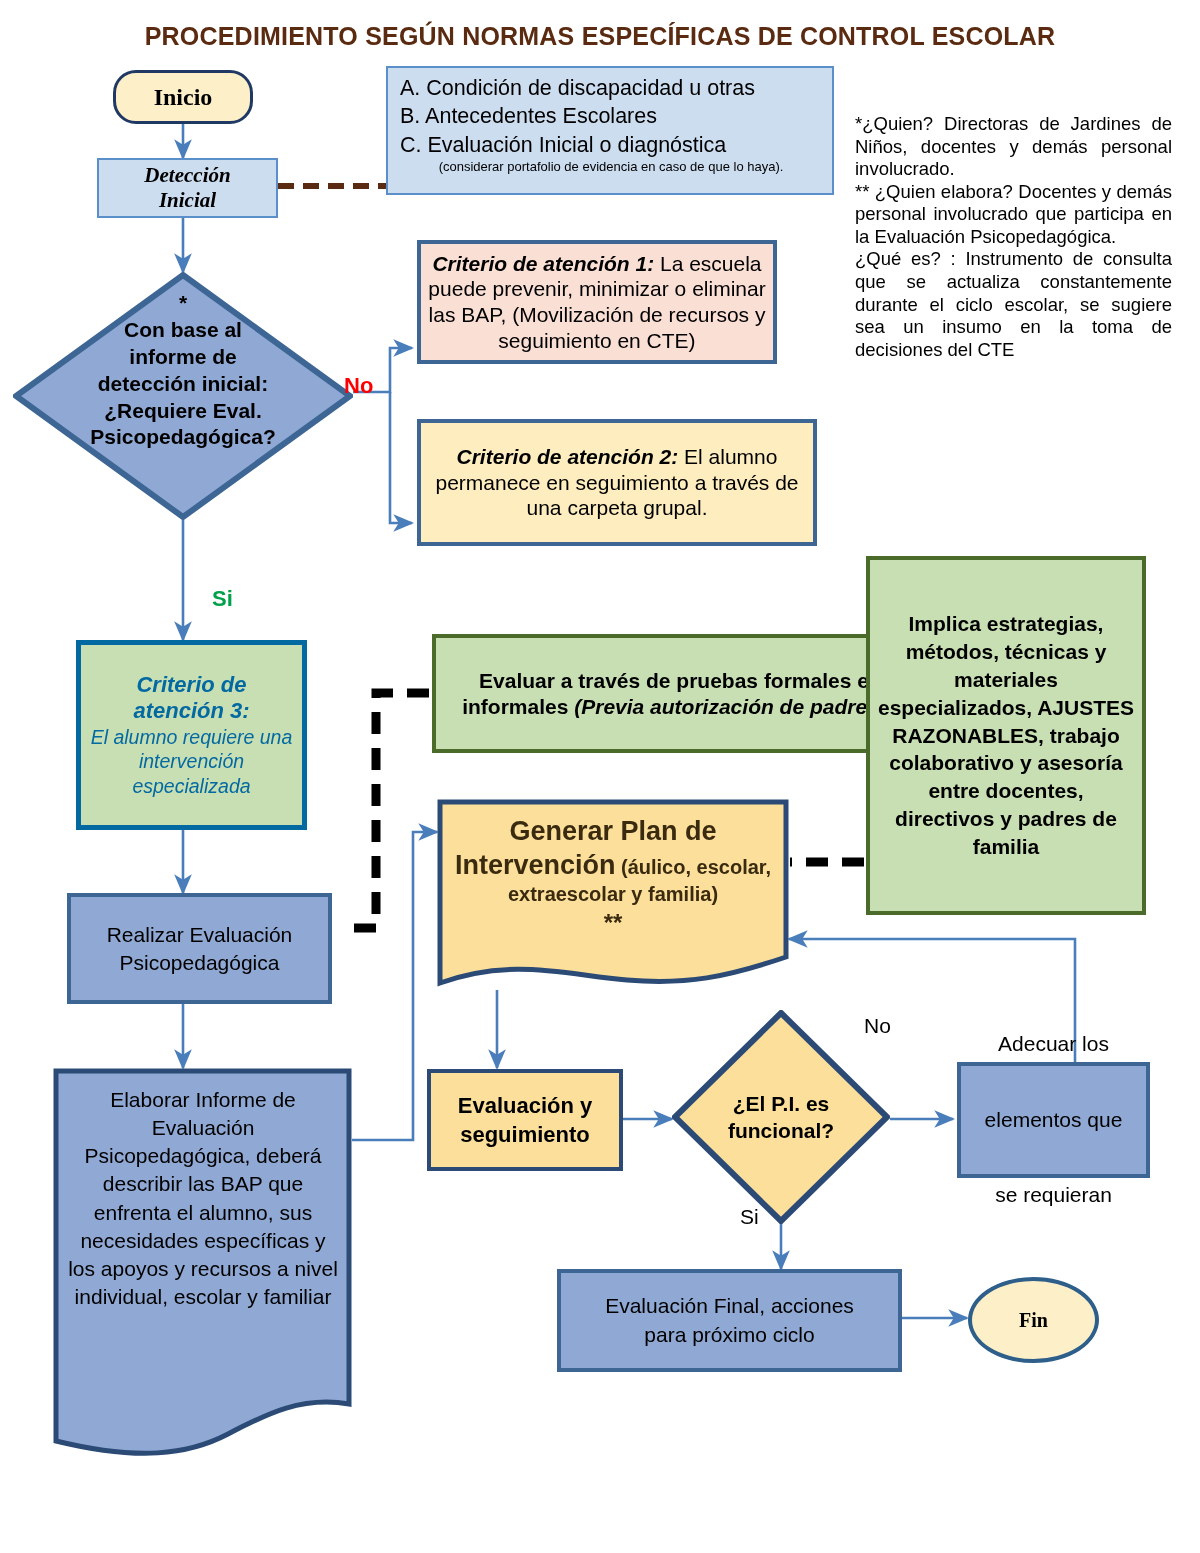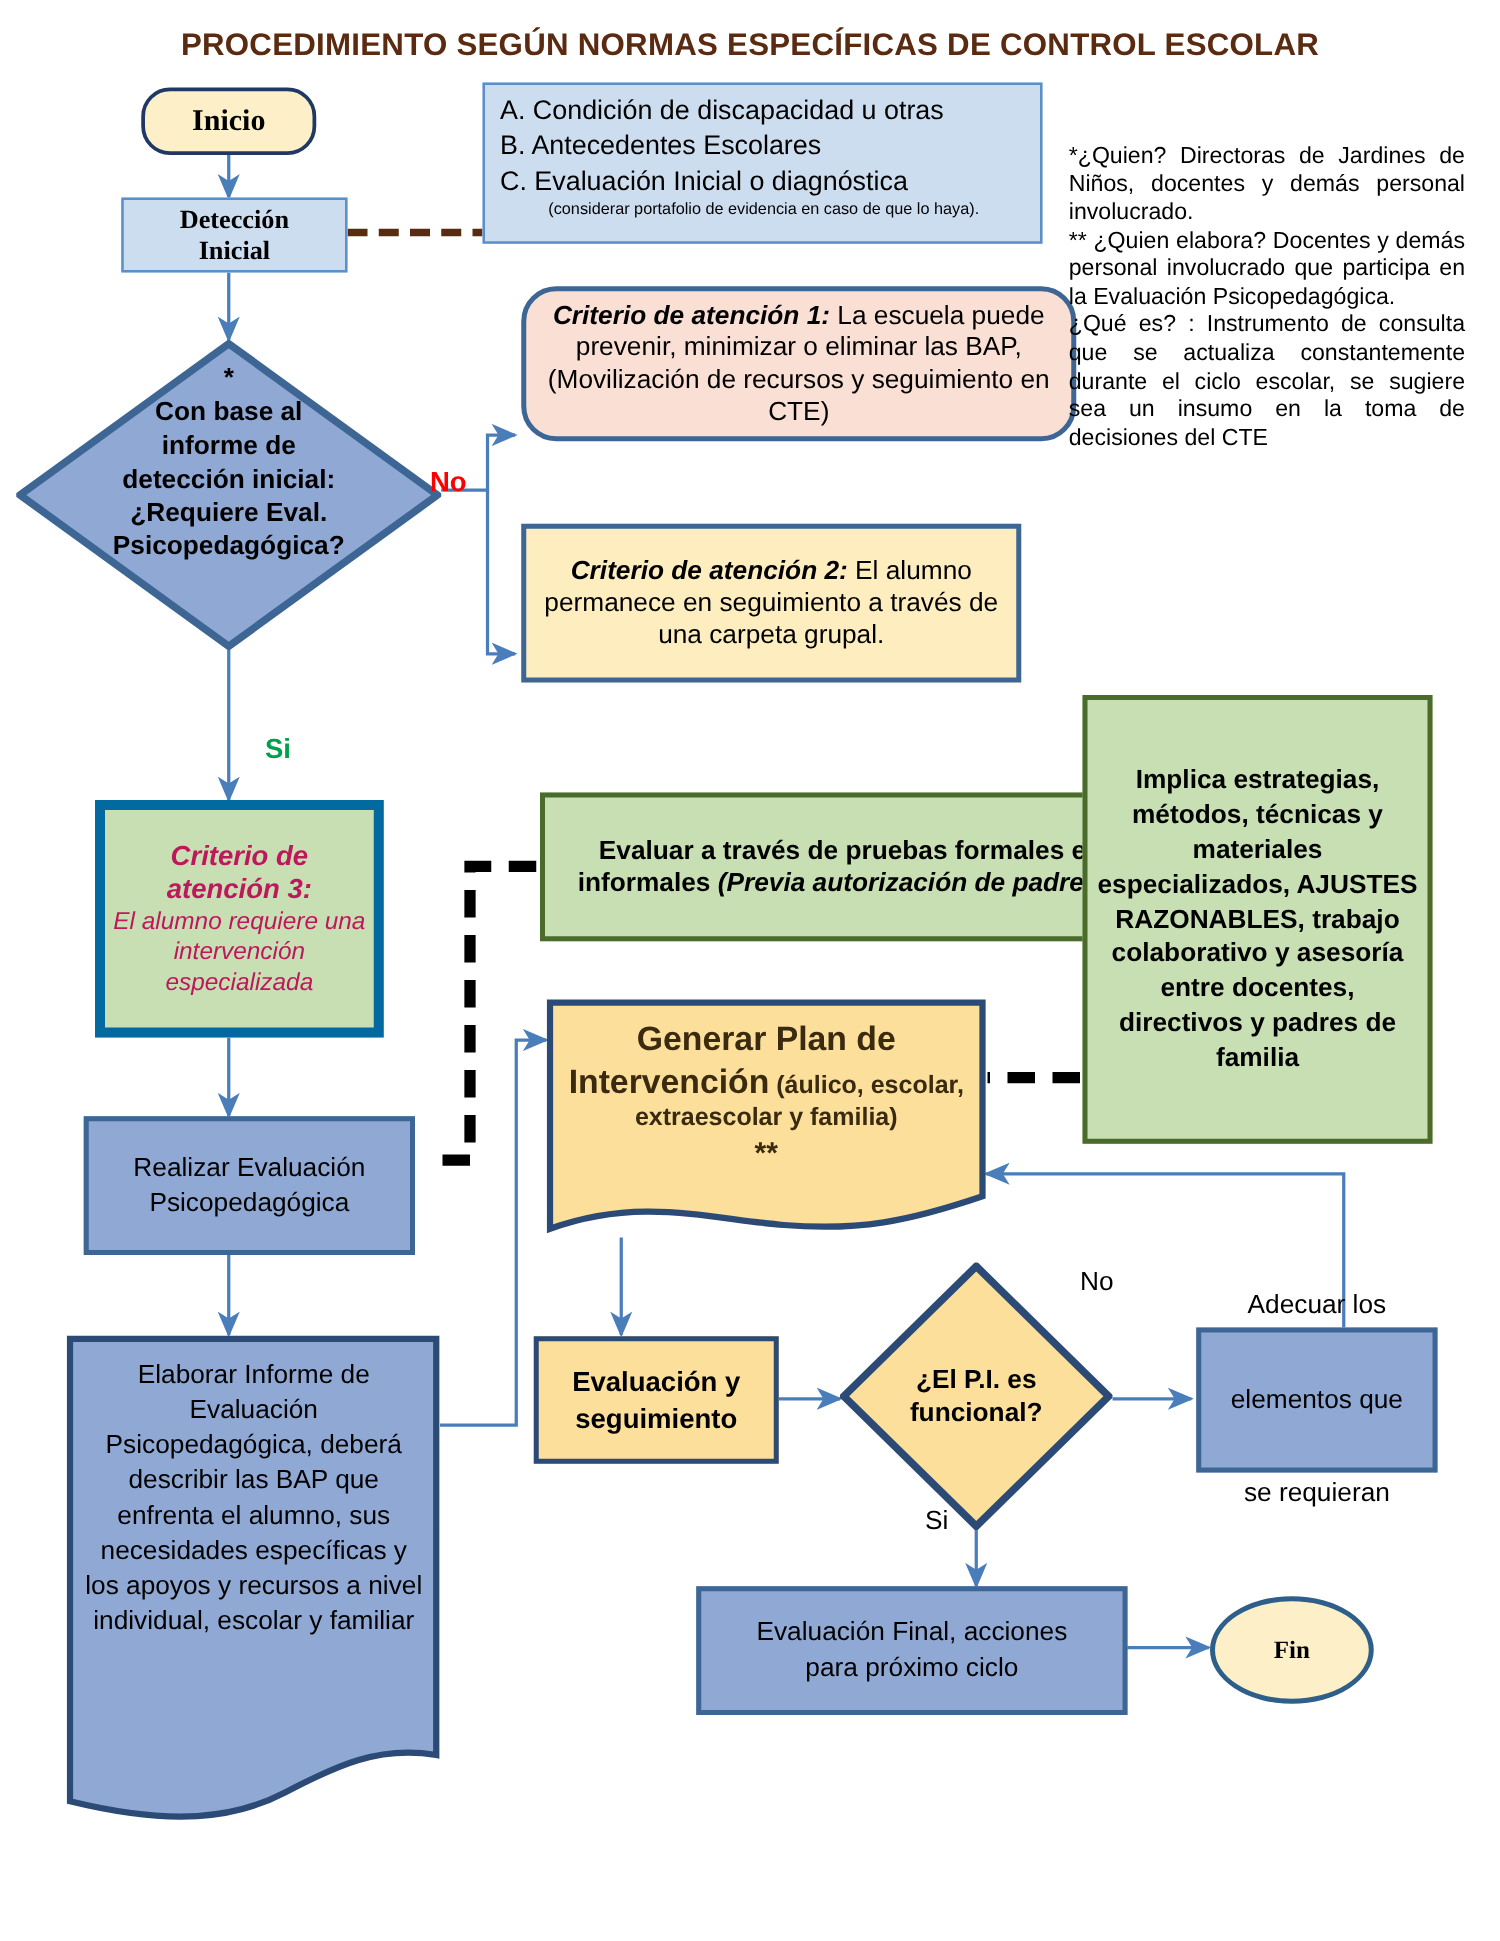--- a/index.html
+++ b/index.html
@@ -34,30 +34,30 @@
     font-family:"Liberation Serif", serif; color:#000;
   }
   .ellipse-end {
     border:4px solid #2e5f8a; border-radius:50%;
     background:#fdf0c8; font-weight:bold; font-size:20px;
     font-family:"Liberation Serif", serif; color:#000;
   }
   .proc-lightblue {
     border:2px solid #5b8fc9; background:#cdddf0;
     font-weight:bold; font-size:21px;
-    font-family:"Liberation Serif", serif; color:#000;
+    font-family:"Liberation Serif", serif; color:#000;font-style:italic;
   }
   .proc-blue {
     border:4px solid #3e6695; background:#8fa9d4;
     font-size:21px; color:#000; font-weight:normal;
   }
   .box-pink { border:4px solid #3e6695; background:#fadfd5; font-size:21px; color:#000; }
   .box-cream { border:4px solid #3e6695; background:#fdedbf; font-size:21px; color:#000; }
   .box-yellow { border:4px solid #2b4a75; background:#fbdf9a; font-size:21px; color:#000; font-weight:bold;}
-  .box-green-blueborder { border:8px solid #0369a1; background:#c8dfb4; font-size:21px; color:#be185d;}
+  .box-green-blueborder { border:5px solid #0369a1; background:#c8dfb4; font-size:21px; color:#0369a1;}
   .box-green { border:4px solid #4a6b2a; background:#c8dfb4; font-size:21px; color:#000; font-weight:bold;}
   .plain-text { font-size:18.5px; color:#000; text-align:justify; line-height:1.22; }
 
   .lbl { position:absolute; z-index:7; font-weight:bold; font-size:22px;text-align:right; }
   .lbl-no-red { color:#ff0000; }
   .lbl-si-green { color:#00a14b; }
   .lbl-plain { color:#000; font-weight:normal; font-size:21px;
                font-family:"Liberation Sans", sans-serif; }
 
   .i { font-style:italic; }
@@ -154,21 +154,21 @@
   <span>informe de</span>
   <span>detección inicial:</span>
   <span>¿Requiere Eval.</span>
   <span>Psicopedagógica?</span>
 </div>
 
 <div class="lbl lbl-no-red" style="left:344px; top:373px;">No</div>
 
 <div class="lbl lbl-si-green" style="left:212px; top:586px;">Si</div>
 
-<div class="node box-pink" style="left:417px; top:229px; width:444px; height:124px;border-radius:28px;">
+<div class="node box-pink" style="left:417px; top:240px; width:360px; height:124px;">
   <div class="txt" style="line-height:1.22;">
     <span class="b i">Criterio de atención 1:</span><span> La escuela puede prevenir, minimizar o eliminar las BAP, (Movilización de recursos y seguimiento en CTE)</span>
   </div>
 </div>
 
 <div class="node box-cream" style="left:417px; top:419px; width:400px; height:127px;">
   <div class="txt" style="line-height:1.22;">
     <span class="b i">Criterio de atención 2:</span><span> El alumno permanece en seguimiento a través de una carpeta grupal.</span>
   </div>
 </div>

